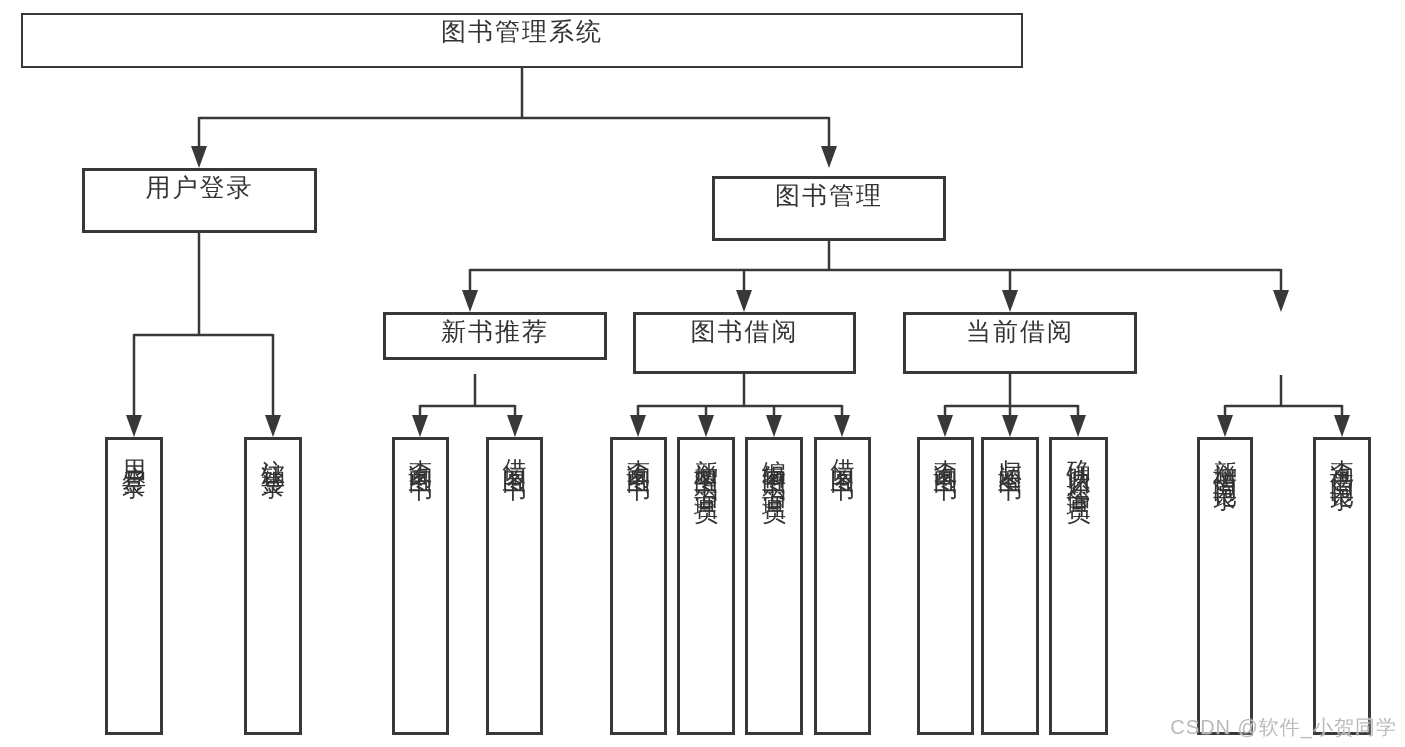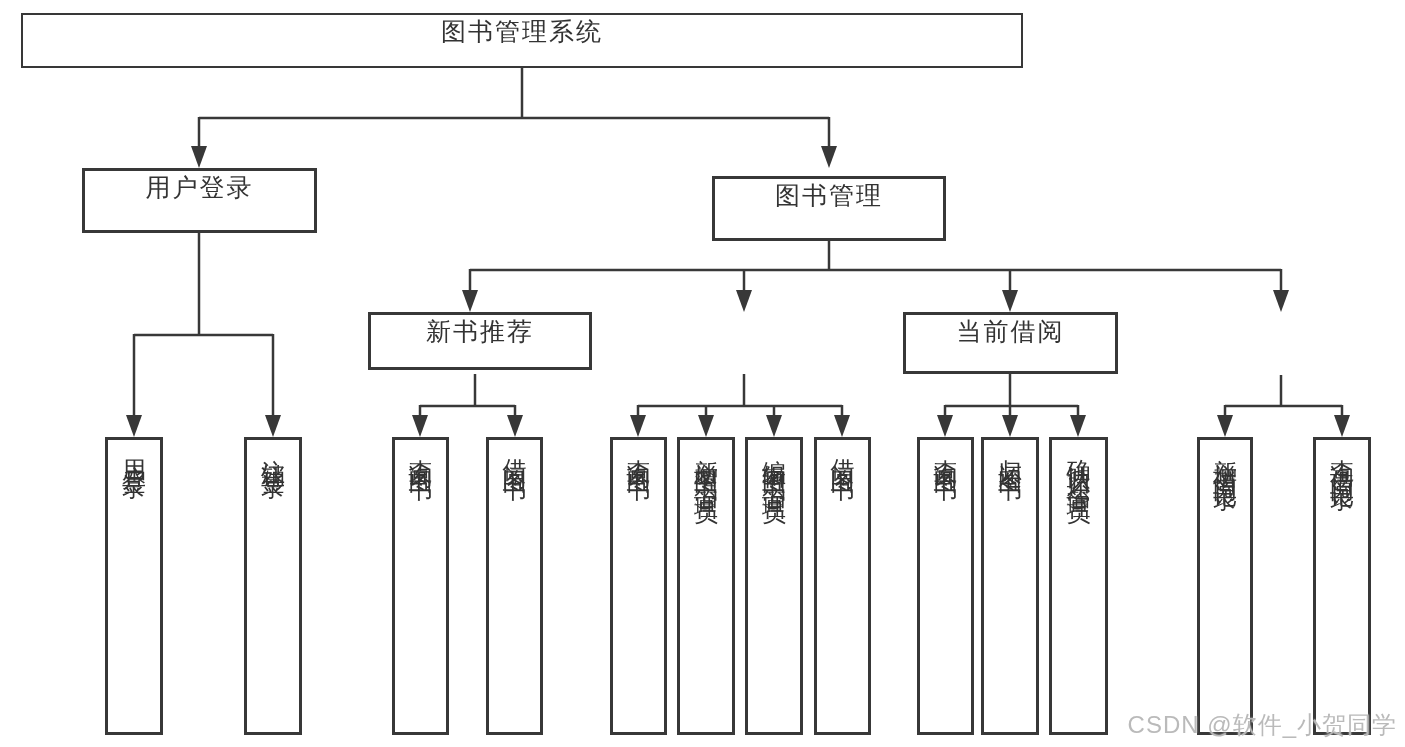--- a/index.html
+++ b/index.html
@@ -15,21 +15,21 @@
     display:flex; align-items:flex-start; justify-content:center;
   }
   .nbox.root { border-width:2px; }
   .nbox.h .lbl { font-size:25px; letter-spacing:2px; white-space:nowrap; }
   .nbox.v .lbl {
     writing-mode:vertical-rl; text-orientation:mixed;
     font-size:24px; letter-spacing:6px; line-height:1;
   }
   .watermark {
     position:absolute; right:8px; bottom:6px;
-    font-size:24px; color:rgba(182,182,182,0.95);
+    font-size:20px; color:rgba(182,182,182,0.95);
     text-shadow:0 0 2px #ffffff; white-space:nowrap; z-index:5;
     letter-spacing:1px;
   }
 </style>
 </head>
 <body>
 
 <div class="stage">
 
   <svg class="wires" width="1405" height="747" viewBox="0 0 1405 747">
@@ -102,24 +102,27 @@
     <span class="lbl">图书管理系统</span>
   </div>
 
   <div class="nbox h" style="left:82px;top:168px;width:235px;height:65px">
     <span class="lbl">用户登录</span>
   </div>
   <div class="nbox h" style="left:712px;top:176px;width:234px;height:65px">
     <span class="lbl">图书管理</span>
   </div>
 
-  <div class="nbox h" style="left:368px;top:312px;width:224px;height:58px">
+  <div class="nbox h" style="left:383px;top:312px;width:224px;height:48px">
     <span class="lbl">新书推荐</span>
   </div>
-  <div class="nbox h" style="left:903px;top:312px;width:215px;height:62px">
+  <div class="nbox h" style="left:633px;top:312px;width:223px;height:62px">
+    <span class="lbl">图书借阅</span>
+  </div>
+  <div class="nbox h" style="left:903px;top:312px;width:234px;height:62px">
     <span class="lbl">当前借阅</span>
   </div>
 
   <div class="nbox v" style="left:105px;top:437px;width:58px;height:298px">
     <span class="lbl">用户登录</span>
   </div>
   <div class="nbox v" style="left:244px;top:437px;width:58px;height:298px">
     <span class="lbl">注销登录</span>
   </div>
 

